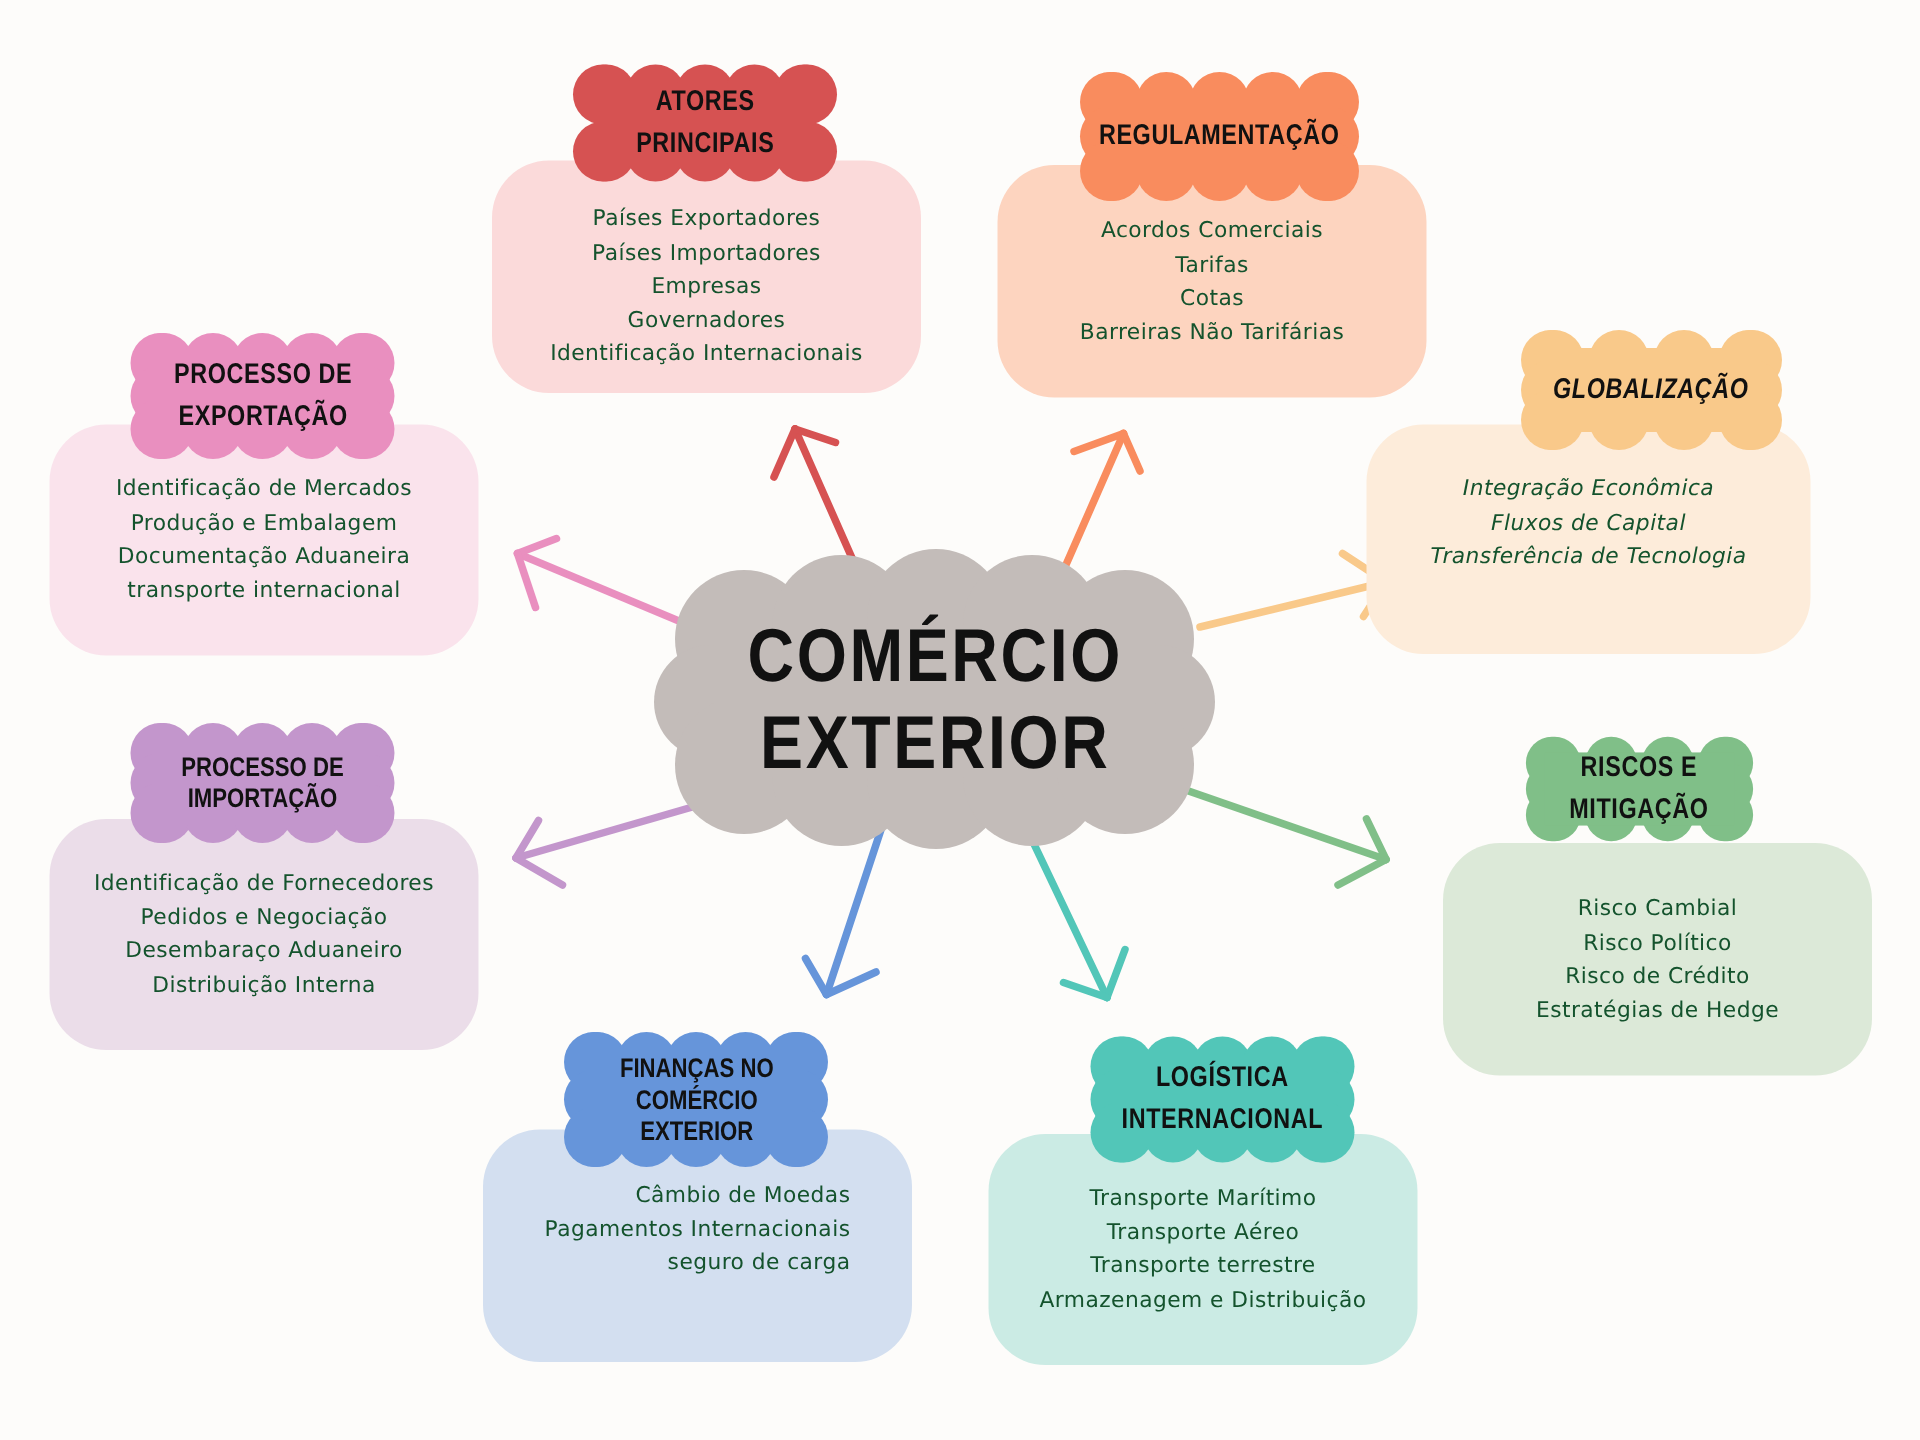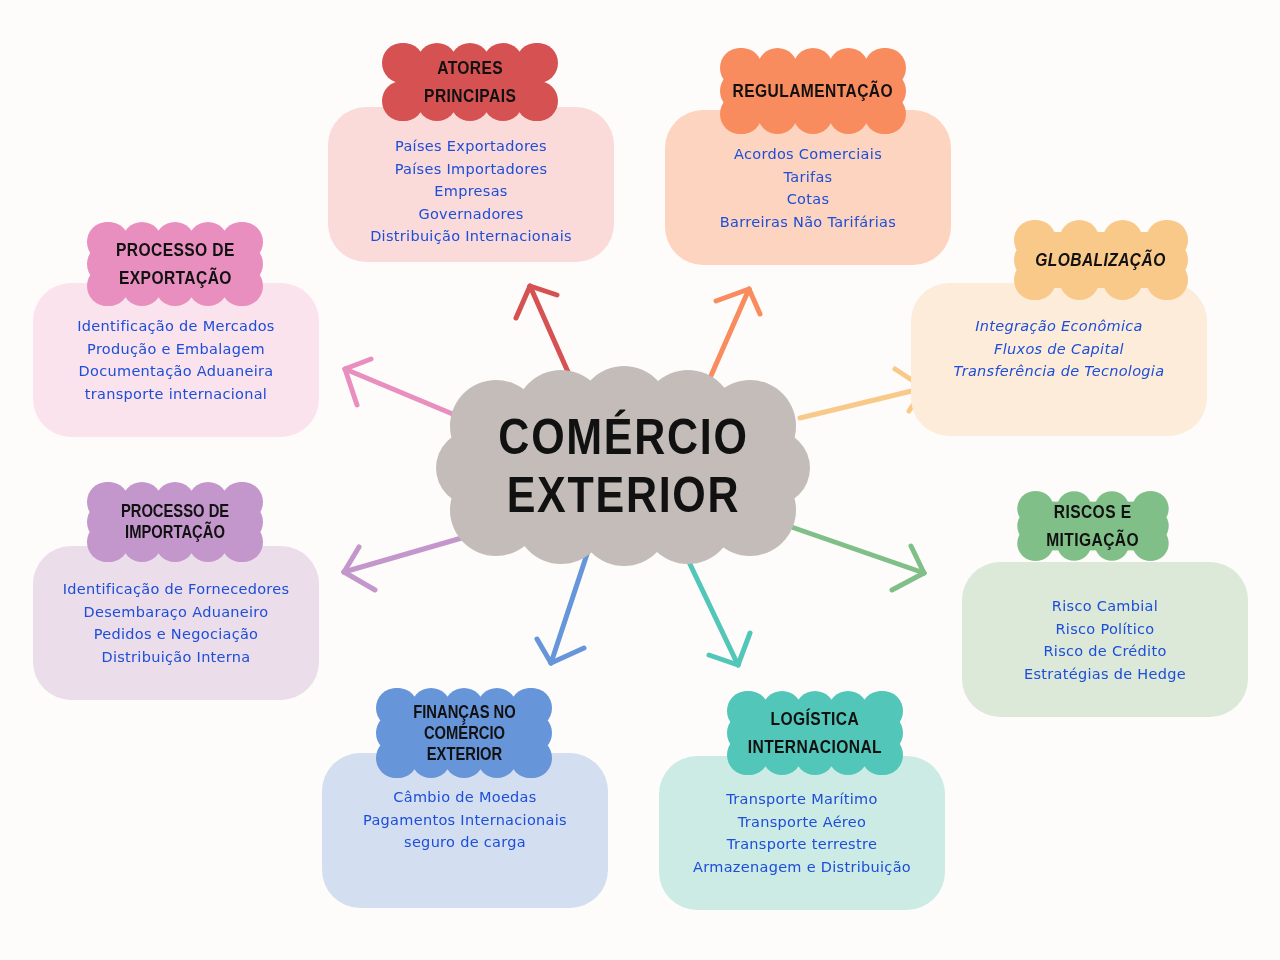--- a/index.html
+++ b/index.html
@@ -8,21 +8,21 @@
     background: #fdfcfa;
     font-family: "DejaVu Sans", sans-serif;
   }
   .arrows { position: absolute; left: 0; top: 0; width: 1280px; height: 960px; pointer-events: none; }
   .card {
     position: absolute;
     border-radius: 38px;
     box-sizing: border-box;
     display: flex; flex-direction: column; align-items: center;
     justify-content: flex-start;
-    color: #1d4ed8;
+    color: #14532d;
     font-family: "DejaVu Sans", sans-serif;
     font-size: 14.5px;
     letter-spacing: 0.3px;
     line-height: 22.6px;
     text-align: center;
   }
   .card .items { list-style: none; margin: 0; padding: 0; }
   .card .items li { white-space: nowrap; }
   .cloud {
     position: absolute;
@@ -121,21 +121,21 @@
   <div class="title">COMÉRCIO
 EXTERIOR</div>
 </div>
 
 <div class="card" style="left: 328px; top: 107px; width: 286px; height: 155px; padding-top: 28px; background: rgb(251, 218, 218);">
   <ul class="items">
     <li>Países Exportadores</li>
     <li>Países Importadores</li>
     <li>Empresas</li>
     <li>Governadores</li>
-    <li>Distribuição Internacionais</li>
+    <li>Identificação Internacionais</li>
   </ul>
 </div>
 <div class="cloud small" style="left:384px; top:43px; width:172px; height:78px;">
   <svg viewBox="0 0 172 78">
       <g fill="#d65252">
         <circle cx="20" cy="20" r="20"></circle>
         <circle cx="20" cy="58" r="20"></circle>
         <circle cx="53" cy="20" r="20"></circle>
         <circle cx="53" cy="58" r="20"></circle>
         <circle cx="86" cy="20" r="20"></circle>
@@ -277,21 +277,21 @@
         <circle cx="154" cy="42" r="20"></circle>
         <circle cx="18" cy="64" r="20"></circle>
         <circle cx="154" cy="64" r="20"></circle>
         <rect x="12" y="12" width="148" height="60"></rect>
       </g>
     </svg>
   <div class="title">LOGÍSTICA
 INTERNACIONAL</div>
 </div>
 
-<div class="card" style="left: 322px; top: 753px; width: 286px; height: 155px; padding-top: 33px; background: rgb(211, 223, 240);">
+<div class="card" style="left: 322px; top: 753px; width: 286px; height: 155px; padding-top: 33px; background: rgb(211, 223, 240); text-align: right;">
   <ul class="items">
     <li>Câmbio de Moedas</li>
     <li>Pagamentos Internacionais</li>
     <li>seguro de carga</li>
   </ul>
 </div>
 <div class="cloud tight" style="left:378px; top:688px; width:172px; height:90px;">
   <svg viewBox="0 0 172 90">
       <g fill="#6695da">
         <circle cx="20" cy="20" r="20"></circle>
@@ -314,22 +314,22 @@
       </g>
     </svg>
   <div class="title">FINANÇAS NO
 COMÉRCIO
 EXTERIOR</div>
 </div>
 
 <div class="card" style="left: 33px; top: 546px; width: 286px; height: 154px; padding-top: 32px; background: rgb(235, 221, 233);">
   <ul class="items">
     <li>Identificação de Fornecedores</li>
+    <li>Pedidos e Negociação</li>
     <li>Desembaraço Aduaneiro</li>
-    <li>Pedidos e Negociação</li>
     <li>Distribuição Interna</li>
   </ul>
 </div>
 <div class="cloud tight" style="left:89px; top:482px; width:172px; height:80px;">
   <svg viewBox="0 0 172 80">
       <g fill="#c396cc">
         <circle cx="20" cy="20" r="20"></circle>
         <circle cx="20" cy="60" r="20"></circle>
         <circle cx="53" cy="20" r="20"></circle>
         <circle cx="53" cy="60" r="20"></circle>

